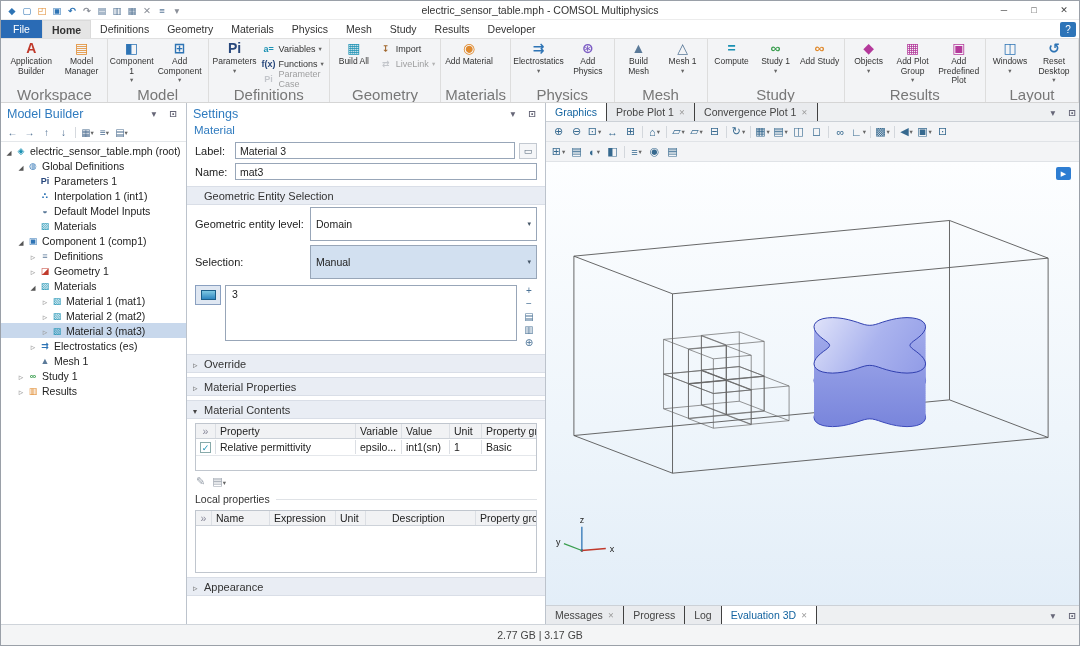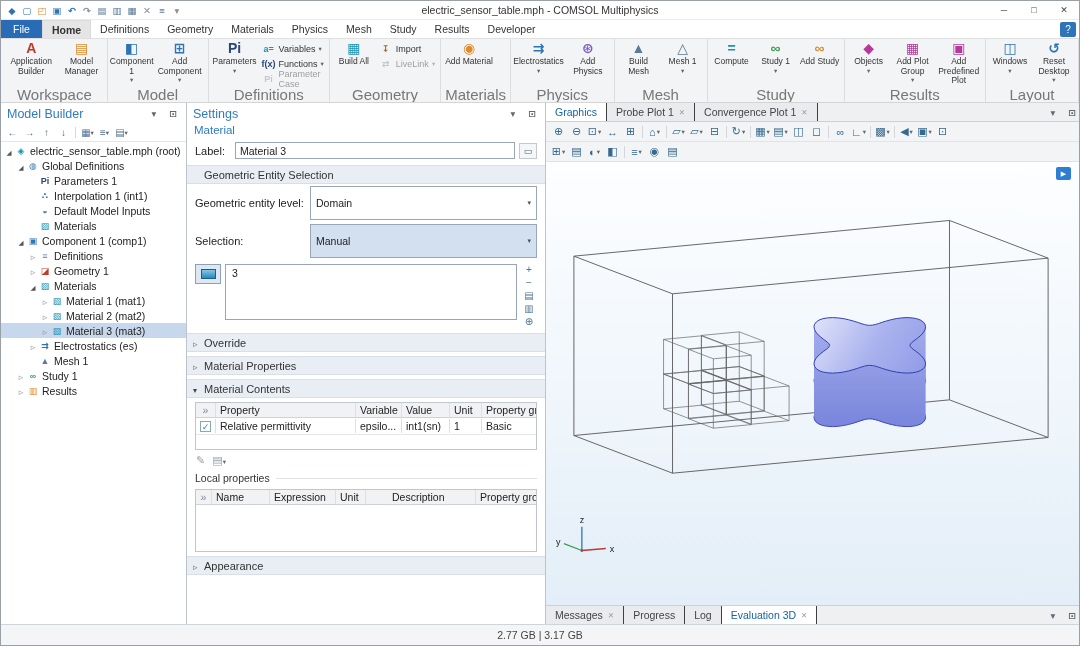--- a/index.html
+++ b/index.html
@@ -643,20 +643,24 @@
               <b>⊡</b>
             </span>
         </div>
       </div>
       <div class="subtitle">Material</div>
       <div class="scontent">
         <div class="frow">
           <span class="flabel">Label:</span>
           <input class="tinput" value="Material 3" style="">
           <span class="inbtn">▭</span>
+        </div>
+        <div class="frow">
+          <span class="flabel">Name:</span>
+          <input class="tinput" value="mat3" style="">
         </div>
 
         <div class="sechead">
           <span class="sarr none"></span>
           <span>Geometric Entity Selection</span>
         </div>
         <div class="frow">
           <span class="flabel w115">Geometric entity level:</span>
           <div class="select">
             <span>Domain</span>

